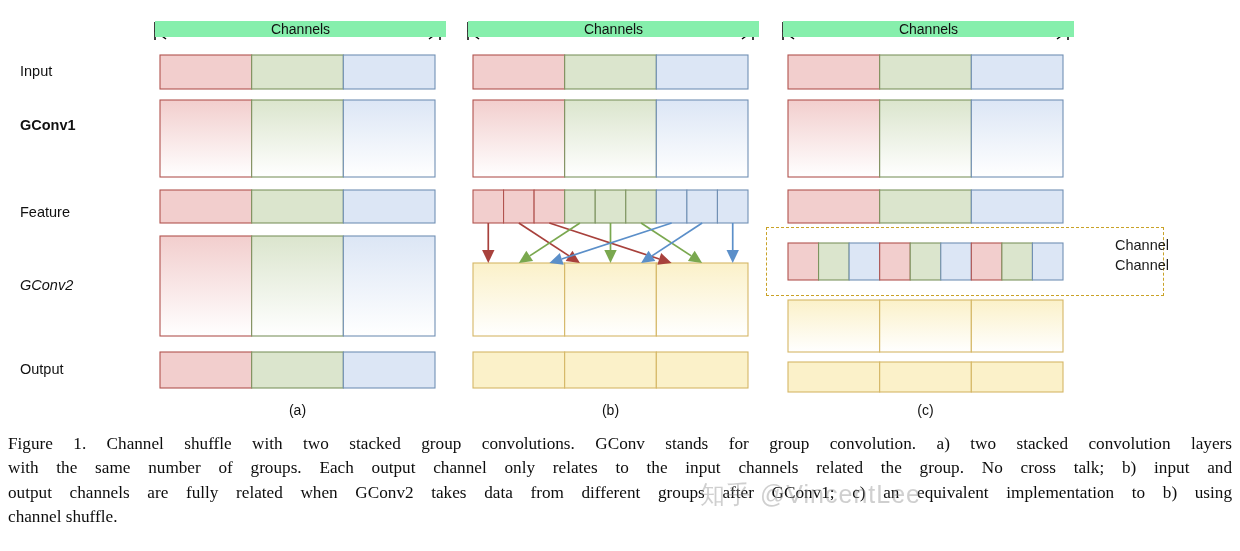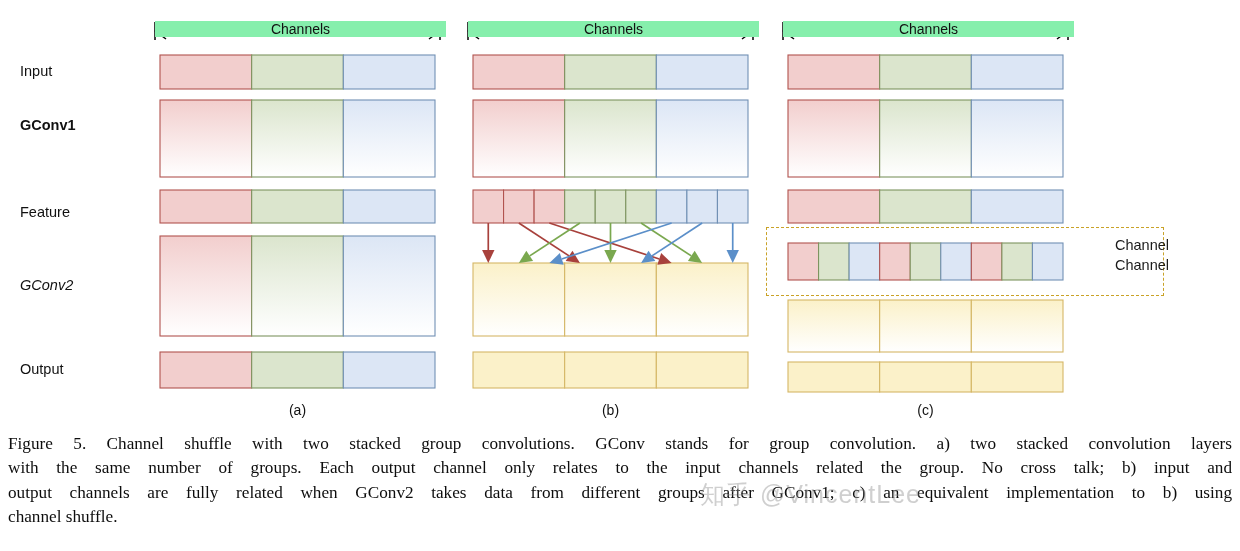--- a/index.html
+++ b/index.html
@@ -244,19 +244,19 @@
     <div class="chan-label" style="left: 468px; width: 285px; top: 21px;">Channels</div>
     <div class="chan-label" style="left: 783px; width: 285px; top: 21px;">Channels</div>
     <div class="panel-label" style="left: 155px; width: 285px; top: 402px;">(a)</div>
     <div class="panel-label" style="left: 468px; width: 285px; top: 402px;">(b)</div>
     <div class="panel-label" style="left: 783px; width: 285px; top: 402px;">(c)</div>
     <div class="shuffle-box" style="left: 766px; top: 227px; width: 398px; height: 69px;"></div>
     <div class="shuffle-text" style="left: 1077px; top: 236px; width: 92px;"><span>Channel</span><br><span>Channel</span></div>
   </div>
 
 <div id="caption">
-  <span class="cap-line j">Figure 5. Channel shuffle with two stacked group convolutions.  GConv stands for group convolution.  a) two stacked convolution layers</span>
+  <span class="cap-line j">Figure 1. Channel shuffle with two stacked group convolutions.  GConv stands for group convolution.  a) two stacked convolution layers</span>
   <span class="cap-line j">with the same number of groups.  Each output channel only relates to the input channels related the group.  No cross talk; b) input and</span>
   <span class="cap-line j">output channels are fully related when GConv2 takes data from different groups after GConv1; c) an equivalent implementation to b) using</span>
   <span class="cap-line">channel shuffle.</span>
 </div>
 
 <div class="watermark">知乎 @VincentLee</div>
 
 </body></html>

